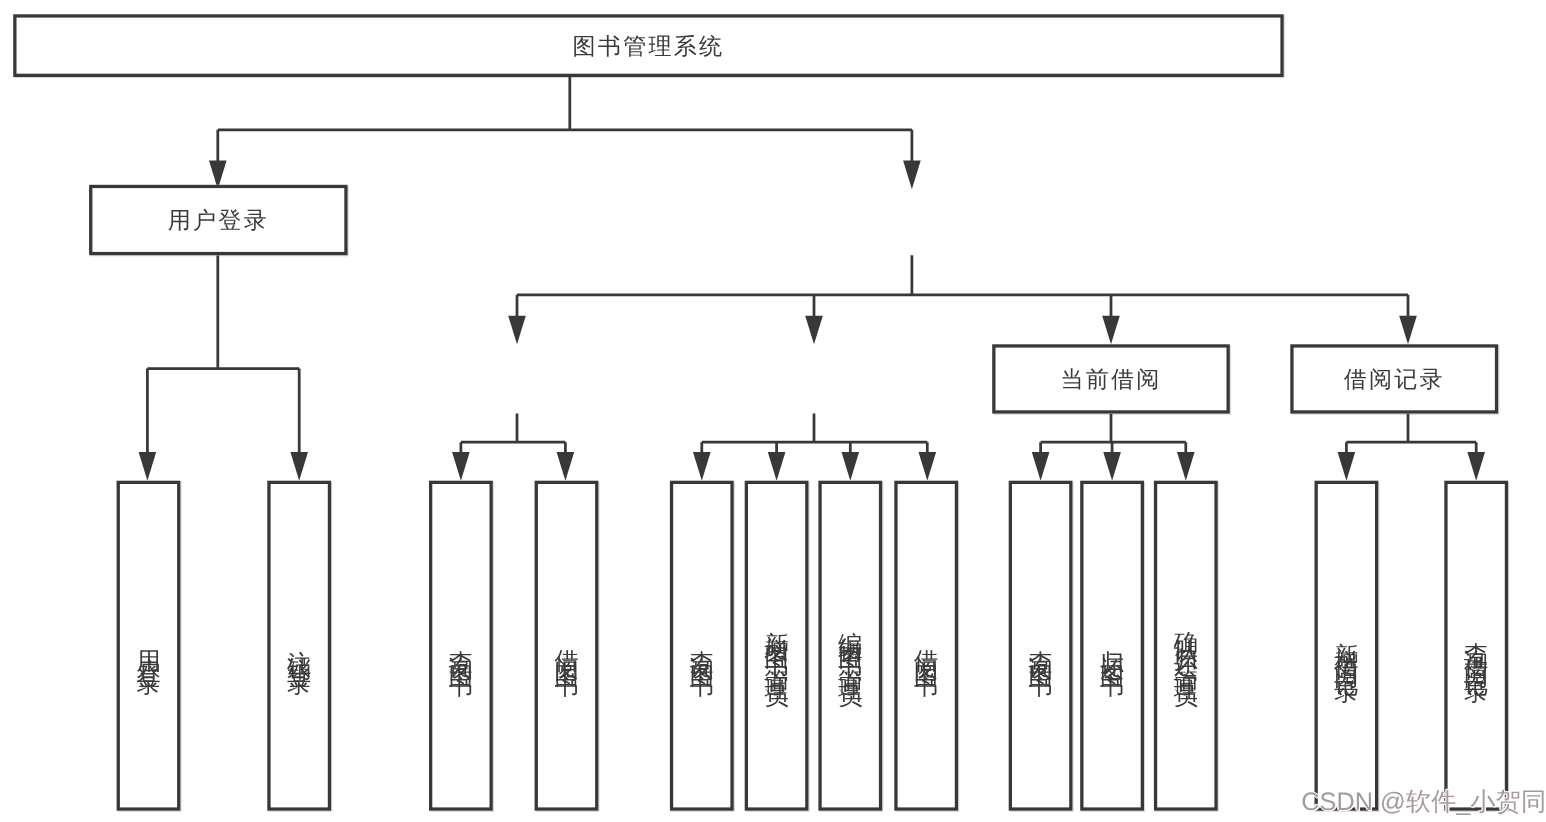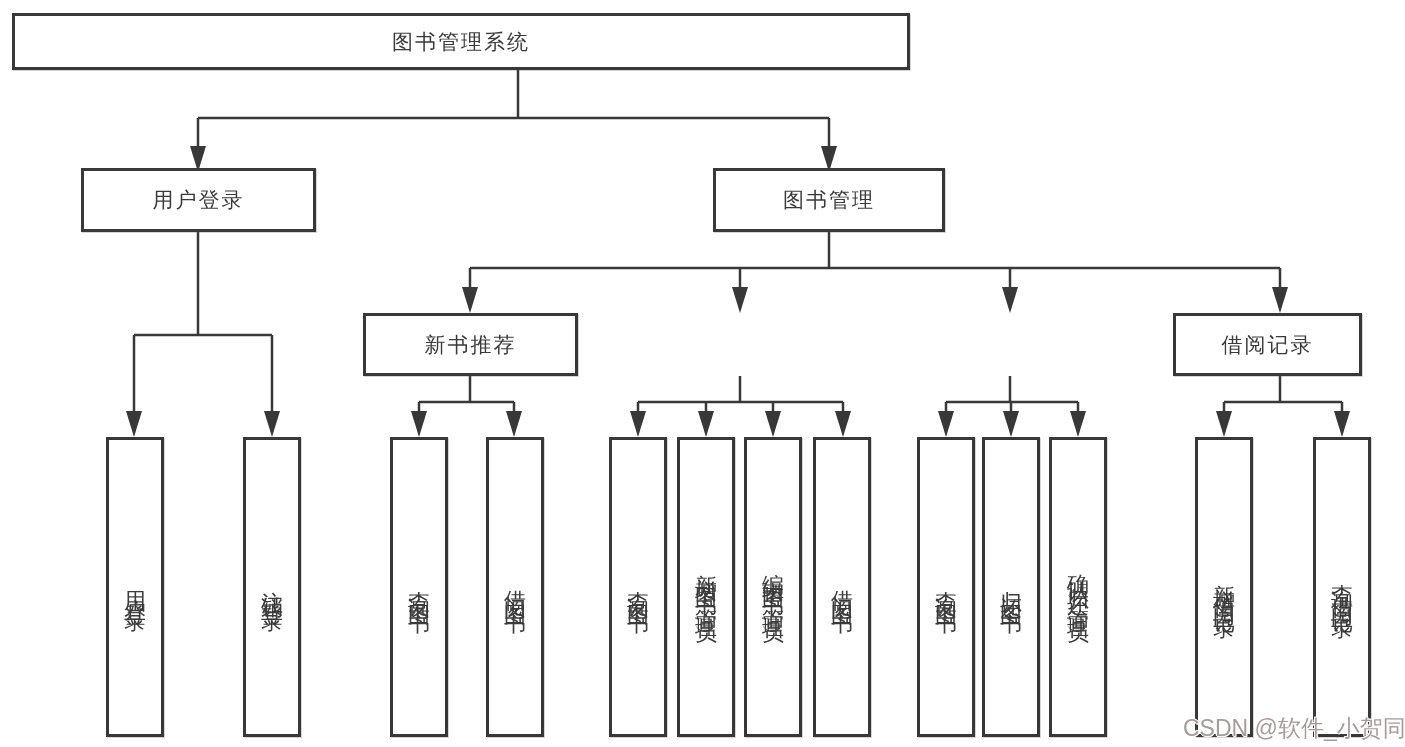--- a/index.html
+++ b/index.html
@@ -33,21 +33,21 @@
     align-items: center;
     justify-content: center;
     z-index: 2;
     box-shadow: 1px 1px 0 rgba(90,90,90,0.25);
   }
   .hbox {
     font-size: 21px;
     letter-spacing: 2px;
     font-weight: 400;
   }
-  .root-box  { left: 12px;   top: 13px;  width: 898px; height: 57px; }
+  .root-box  { left: 12px;   top: 13px;  width: 1155px; height: 57px; }
   .l2-login  { left: 81px;   top: 168px; width: 235px;  height: 64px; }
   .l2-mgmt   { left: 713px;  top: 168px; width: 232px;  height: 64px; }
   .l3 { top: 313px; height: 63px; }
   .l3-recommend { left: 363px;  width: 215px; }
   .l3-borrow    { left: 633px;  width: 215px; }
   .l3-current   { left: 902px;  width: 216px; }
   .l3-records   { left: 1173px; width: 189px; }
   .vbox {
     top: 437px;
     width: 58px;
@@ -121,23 +121,22 @@
       <polygon points="1003,411 1019,411 1011,437"></polygon>
       <polygon points="1070,411 1086,411 1078,437"></polygon>
       <polygon points="1216,411 1232,411 1224,437"></polygon>
       <polygon points="1334,411 1350,411 1342,437"></polygon>
     </g>
   </svg>
 
   <div class="node hbox root-box">图书管理系统</div>
 
   <div class="node hbox l2-login">用户登录</div>
-  <div class="node hbox l2-mgmt">图书管理</div>
 
-  <div class="node hbox l3 l3-recommend">新书推荐</div>
+  <div class="node hbox l3 l3-current">当前借阅</div>
   <div class="node hbox l3 l3-records">借阅记录</div>
 
   <div class="node vbox leaf-1">
     <span class="vtext">用户登录</span>
   </div>
   <div class="node vbox leaf-2">
     <span class="vtext">注销登录</span>
   </div>
 
   <div class="node vbox leaf-3">

